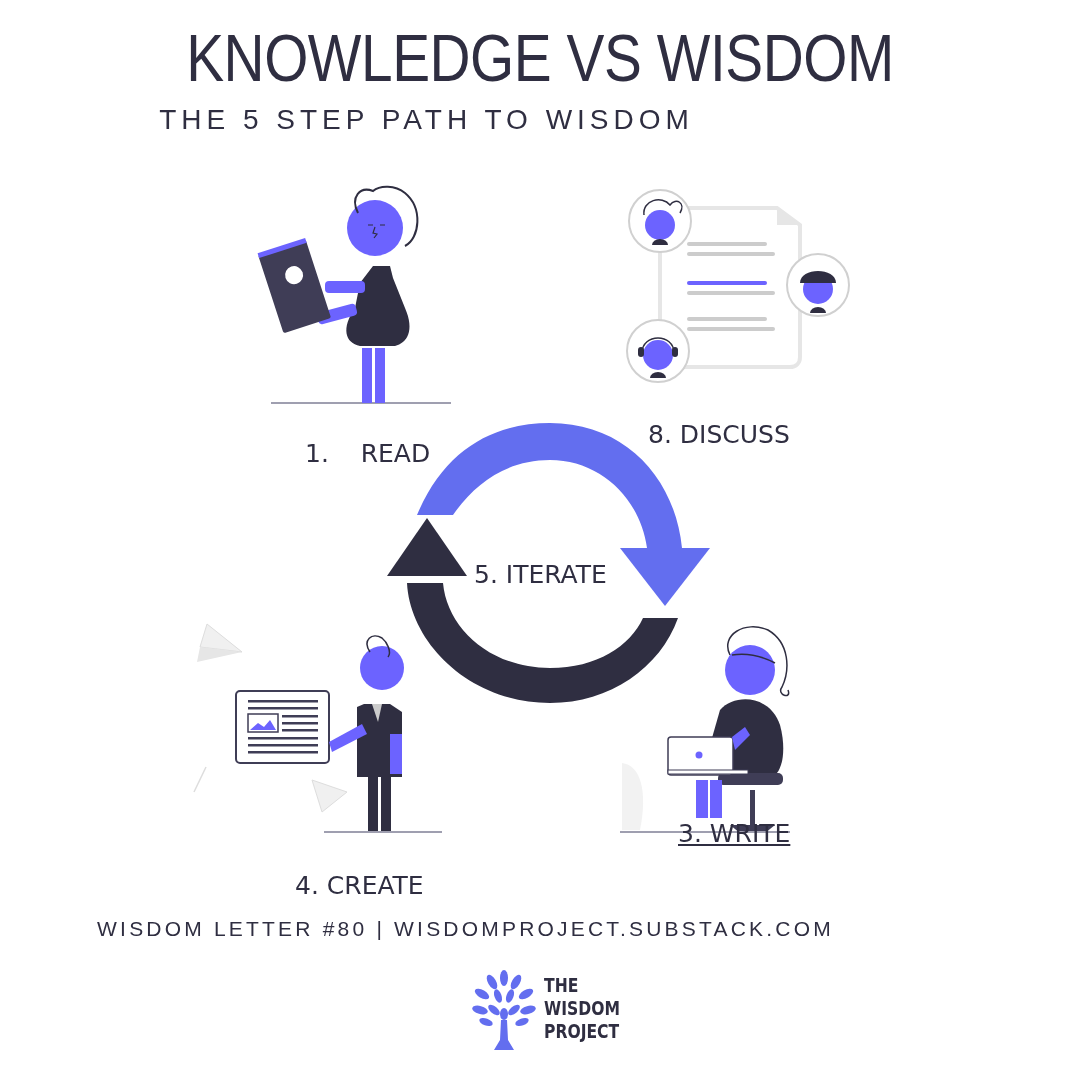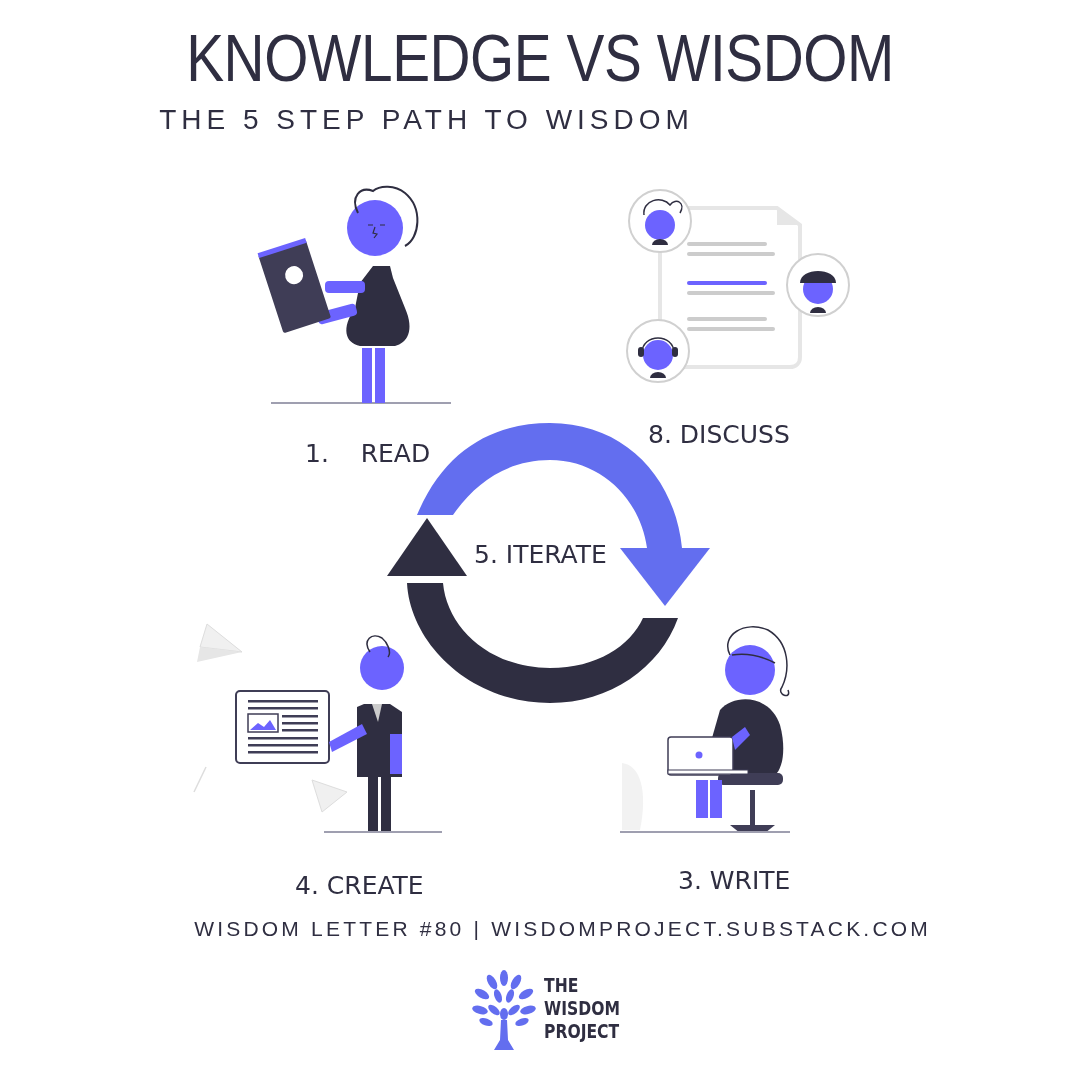--- a/index.html
+++ b/index.html
@@ -1,21 +1,21 @@
 <!DOCTYPE html>
 <html><head>
 <meta charset="utf-8">
 <style>
   html,body{margin:0;padding:0;background:#ffffff;}
   body{width:1080px;height:1080px;position:relative;overflow:hidden;font-family:"Liberation Sans",sans-serif;color:#2f2e41;}
   .abs{position:absolute;}
   .title{left:0;width:1080px;top:18px;text-align:center;font-family:"Liberation Sans",sans-serif;font-size:66px;letter-spacing:-0.5px;color:#2f2e41;transform:scaleX(0.86);font-weight:400;line-height:80px;}
   .subtitle{left:0;width:853px;top:102px;text-align:center;font-size:28px;letter-spacing:5px;color:#2f2e41;line-height:36px;}
   .step{font-family:"DejaVu Sans",sans-serif;font-size:25px;color:#2f2e41;line-height:30px;white-space:pre;}
-  .footer{left:0;width:931px;top:915px;text-align:right;font-size:21px;letter-spacing:3.2px;color:#2f2e41;line-height:28px;}
+  .footer{left:0;width:931px;top:915px;text-align:center;font-size:21px;letter-spacing:3.2px;color:#2f2e41;line-height:28px;}
   .logo-text{font-family:"DejaVu Sans",sans-serif;font-weight:700;font-size:19px;line-height:23px;color:#2f2e41;transform:scaleX(0.82);transform-origin:left top;}
   svg{display:block;}
 </style>
 </head>
 <body>
 
 <div class="abs title">KNOWLEDGE VS WISDOM</div>
 <div class="abs subtitle">THE 5 STEP PATH TO WISDOM</div>
 
 <div class="abs" style="left:255px;top:183px;width:200px;height:225px;">
@@ -73,21 +73,21 @@
 <div class="abs" style="left:385px;top:418px;width:330px;height:290px;">
   <svg width="330" height="290" viewBox="0 0 330 290">
 
     <path d="M32 97 C60 30 110 5 165 5 C240 5 290 60 297 130 L262 130 C255 80 215 42 165 42 C122 42 90 65 68 97 Z" fill="#636eef"></path>
     <polygon points="235,130 325,130 280,188" fill="#636eef"></polygon>
 
     <path d="M293 200 C275 250 225 285 165 285 C85 285 25 225 22 165 L58 165 C62 210 105 250 165 250 C212 250 245 228 258 200 Z" fill="#2f2e41"></path>
     <polygon points="2,158 82,158 42,100" fill="#2f2e41"></polygon>
   </svg>
 </div>
-<div class="abs step" style="left:474px;top:540px;">5. ITERATE</div>
+<div class="abs step" style="left:474px;top:560px;">5. ITERATE</div>
 
 <div class="abs" style="left:192px;top:612px;width:260px;height:225px;">
   <svg width="260" height="225" viewBox="0 0 260 225">
 
     <path d="M15 12 L50 40 L8 35 Z" fill="#f0f0f0" stroke="#dddddd" stroke-width="1"></path>
     <path d="M8 35 L50 40 L5 50 Z" fill="#e6e6e6"></path>
     <path d="M120 168 L155 180 L130 200 Z" fill="#f0f0f0" stroke="#dddddd" stroke-width="1"></path>
     <path d="M2 180 L14 155" stroke="#dddddd" stroke-width="1.5"></path>
 
     <rect x="44" y="79" width="93" height="72" rx="4" fill="#ffffff" stroke="#3f3d56" stroke-width="2"></rect>
@@ -127,21 +127,21 @@
     <rect x="108" y="158" width="65" height="12" rx="5" fill="#3f3d56"></rect>
     <rect x="86" y="165" width="12" height="38" fill="#6c63ff"></rect>
     <rect x="100" y="165" width="12" height="38" fill="#6c63ff"></rect>
     <rect x="58" y="122" width="65" height="38" rx="3" fill="#ffffff" stroke="#3f3d56" stroke-width="1.5"></rect>
     <rect x="58" y="155" width="80" height="4" fill="#ffffff" stroke="#3f3d56" stroke-width="1"></rect>
     <circle cx="89" cy="140" r="3.5" fill="#6c63ff"></circle>
     <path d="M122 122 L135 112 L140 120 L125 135 Z" fill="#6c63ff"></path>
     <line x1="10" y1="217" x2="180" y2="217" stroke="#9f9fb0" stroke-width="2"></line>
   </svg>
 </div>
-<div class="abs step" style="left:678px;top:866px;">3. WRITE</div>
+<div class="abs step" style="left:678px;top:819px;text-decoration:underline;">3. WRITE</div>
 
 <div class="abs footer">WISDOM LETTER #80 | WISDOMPROJECT.SUBSTACK.COM</div>
 
 <div class="abs" style="left:472px;top:970px;width:180px;height:85px;">
   <div class="abs" style="left:0;top:0;width:64px;height:82px;">
     <svg width="64" height="82" viewBox="0 0 64 82">
       <g fill="#636eef">
         <ellipse cx="32" cy="8" rx="4" ry="8"></ellipse>
         <ellipse cx="20" cy="12" rx="4" ry="8" transform="rotate(-30 20 12)"></ellipse>
         <ellipse cx="44" cy="12" rx="4" ry="8" transform="rotate(30 44 12)"></ellipse>

